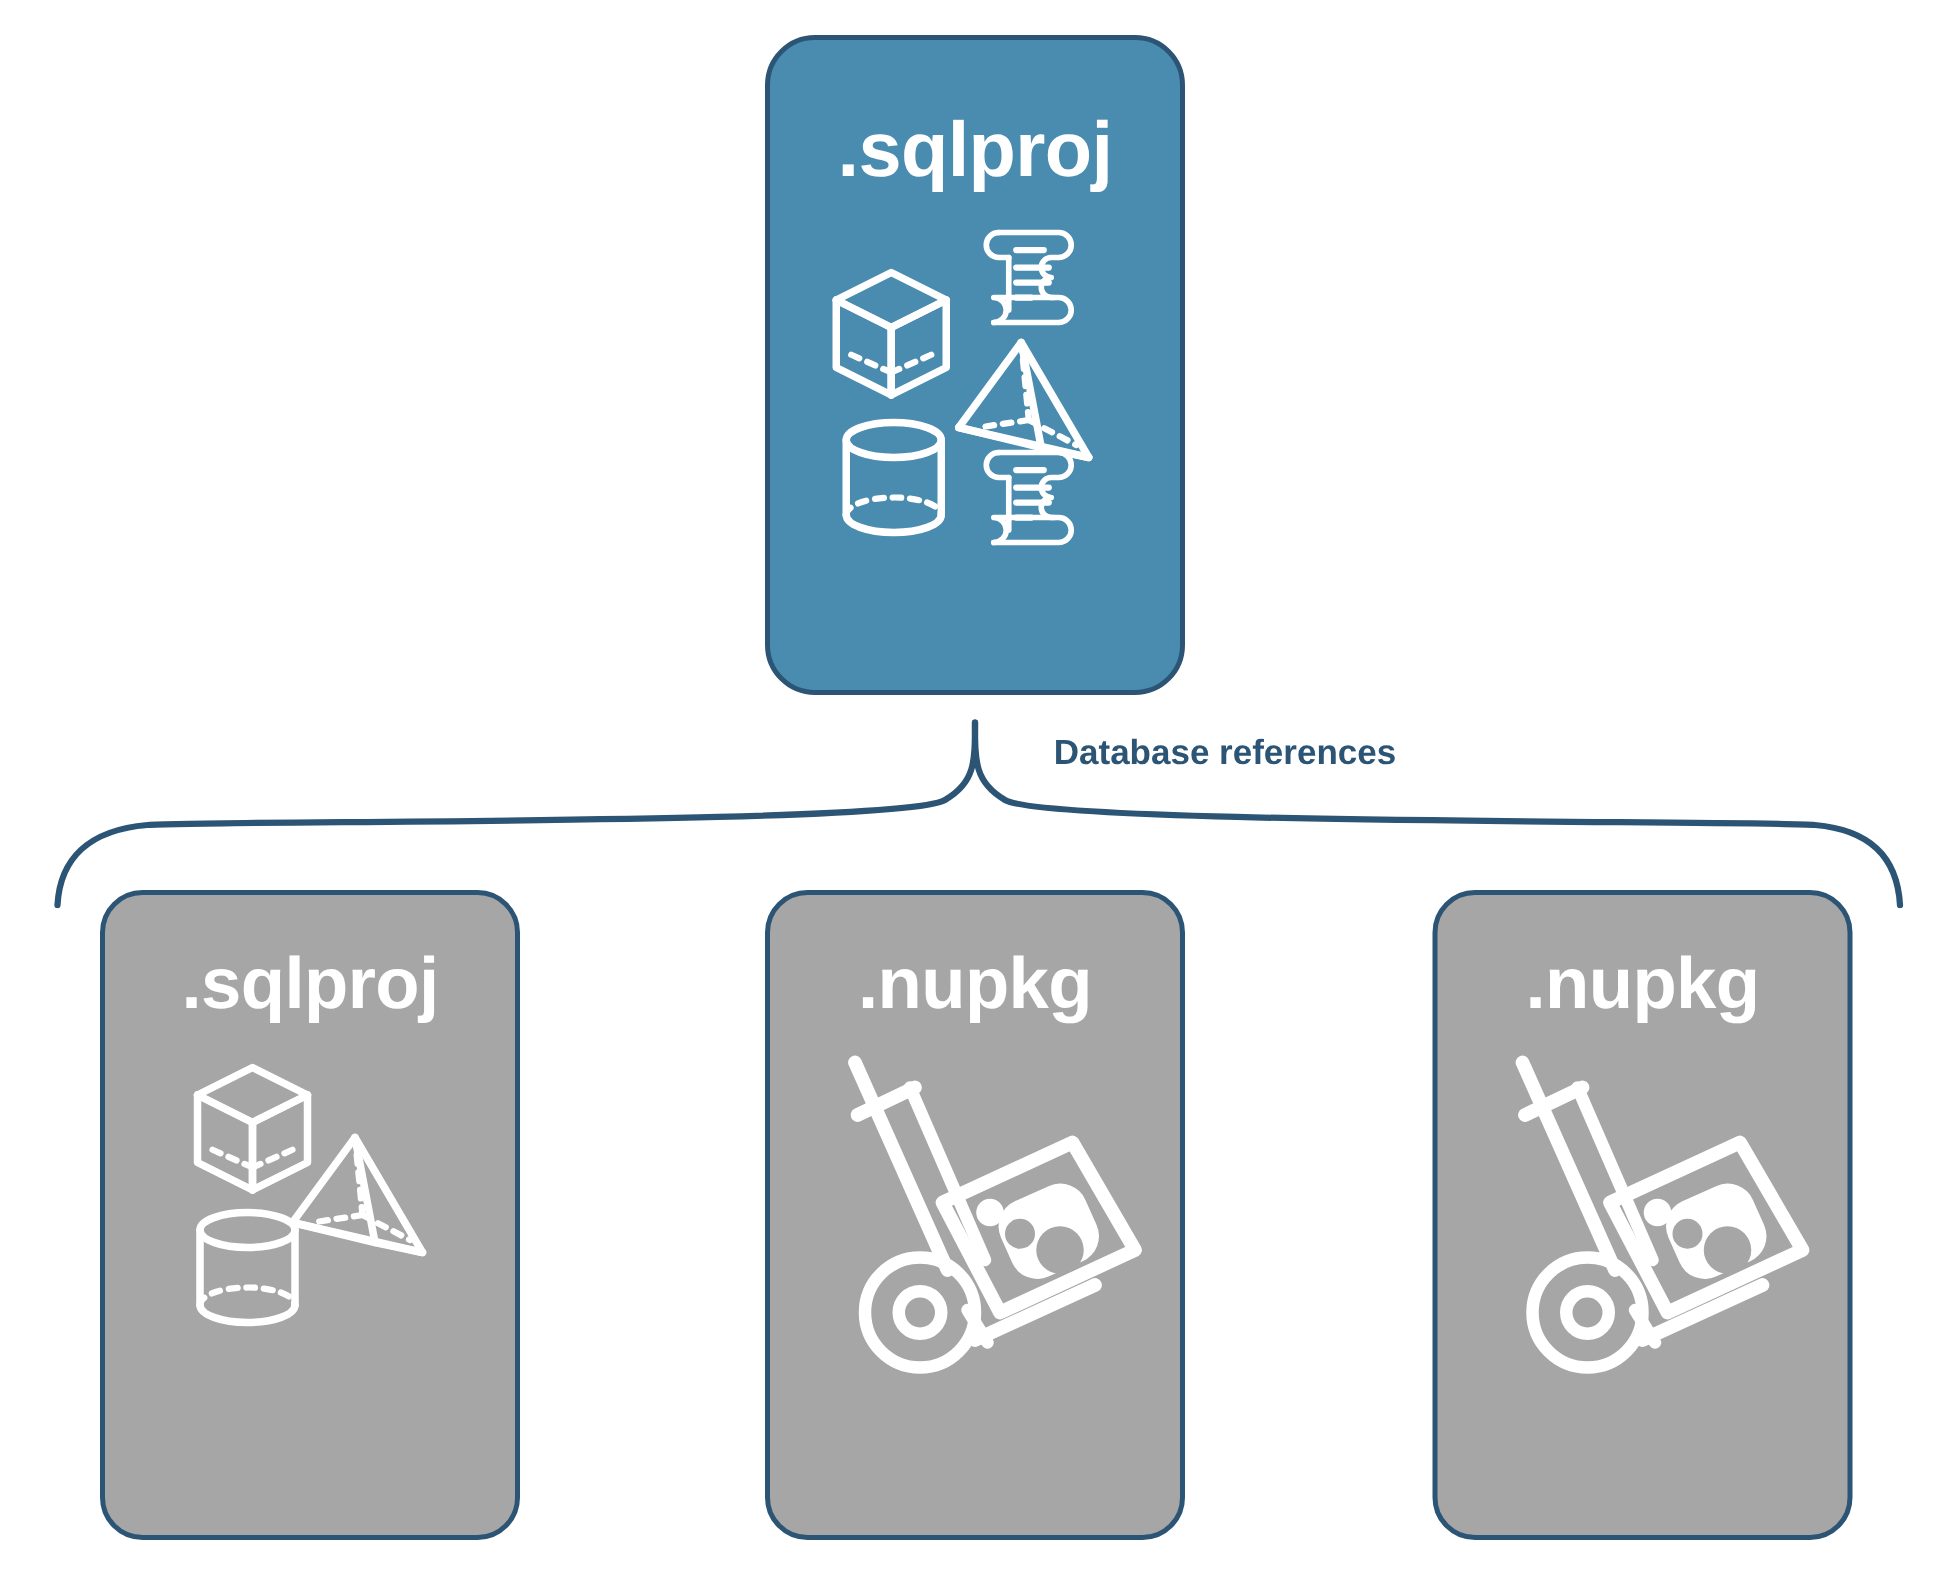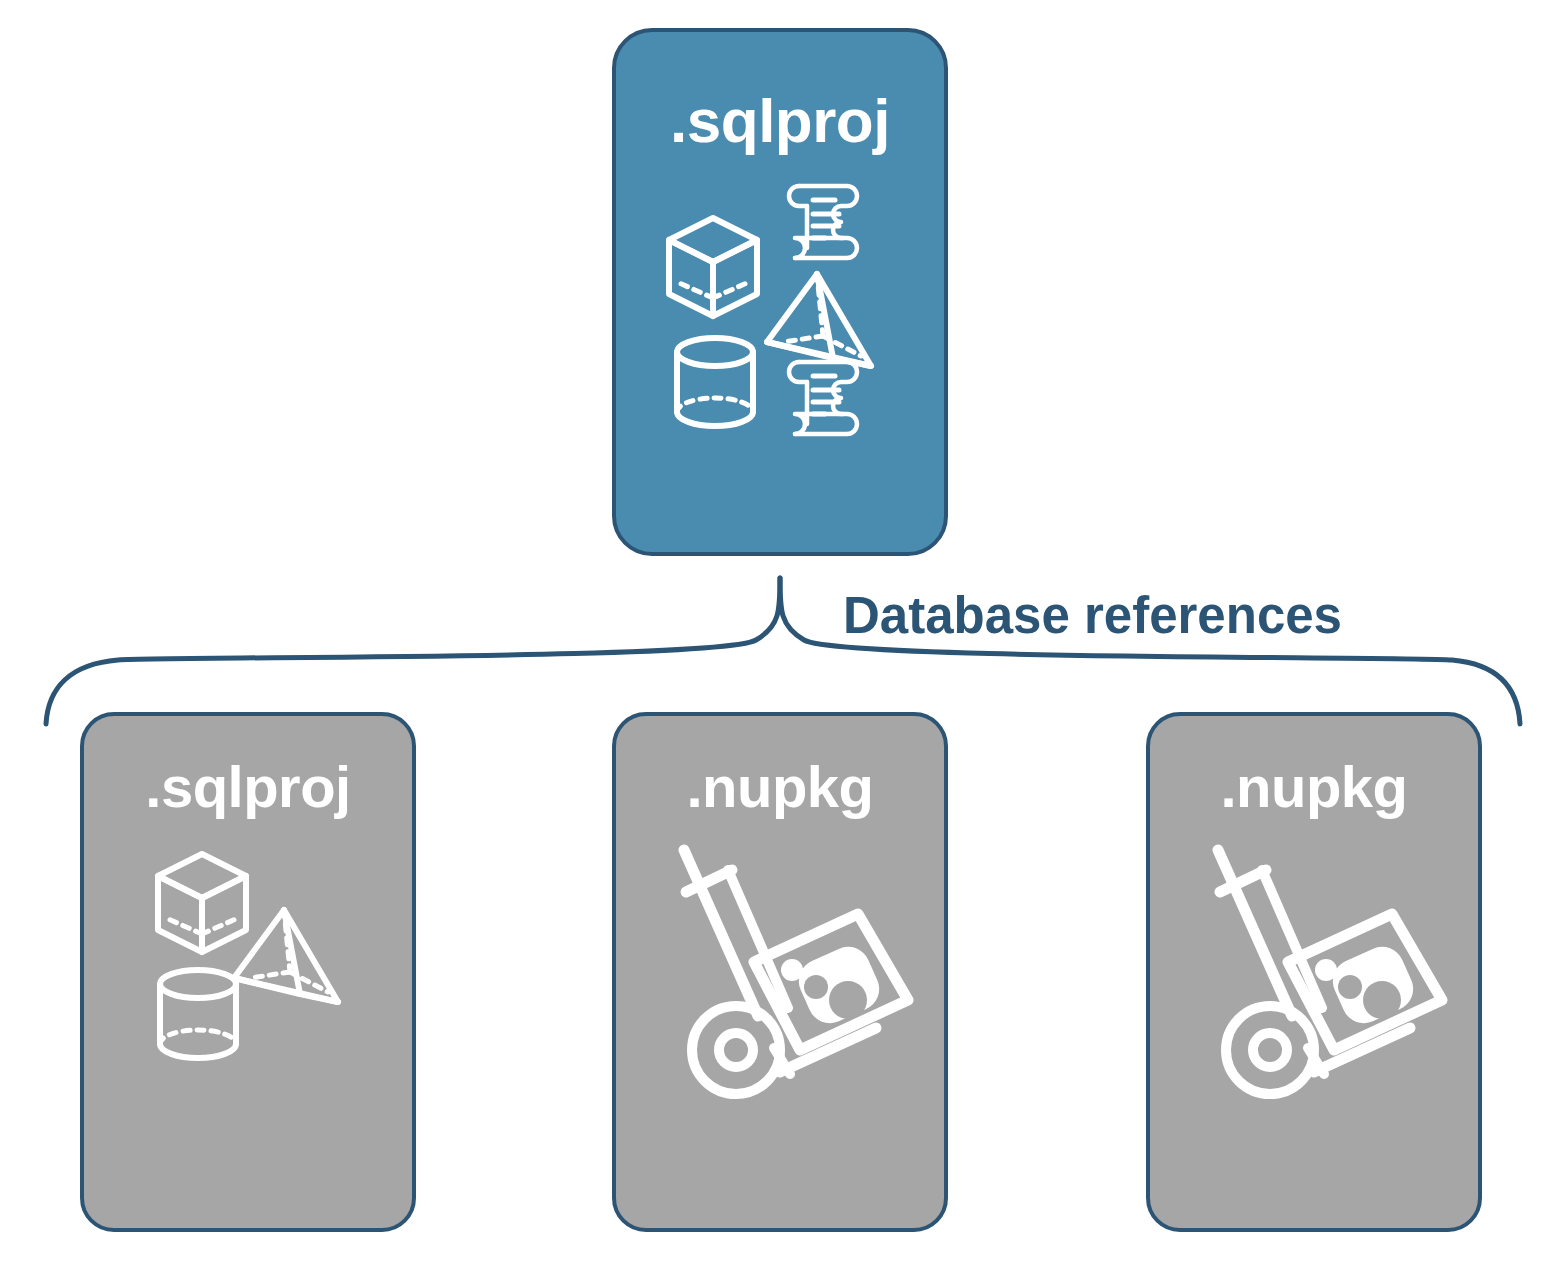--- a/index.html
+++ b/index.html
@@ -64,21 +64,21 @@
   #card-ref-1 { left: 80px; }
   #card-ref-2 { left: 612px; }
   #card-ref-3 { left: 1146px; }
 
   .card-gray .icon-wrap { margin-top: 26px; }
 
   .brace-label {
     position: absolute;
     left: 843px;
     top: 586px;
-    font-size: 51px;
+    font-size: 28px;
     font-weight: bold;
     color: #2c5575;
     white-space: nowrap;
     user-select: none;
   }
   svg { display: block; }
   .connector {
     position: absolute;
     left: 0;
     top: 548px;

